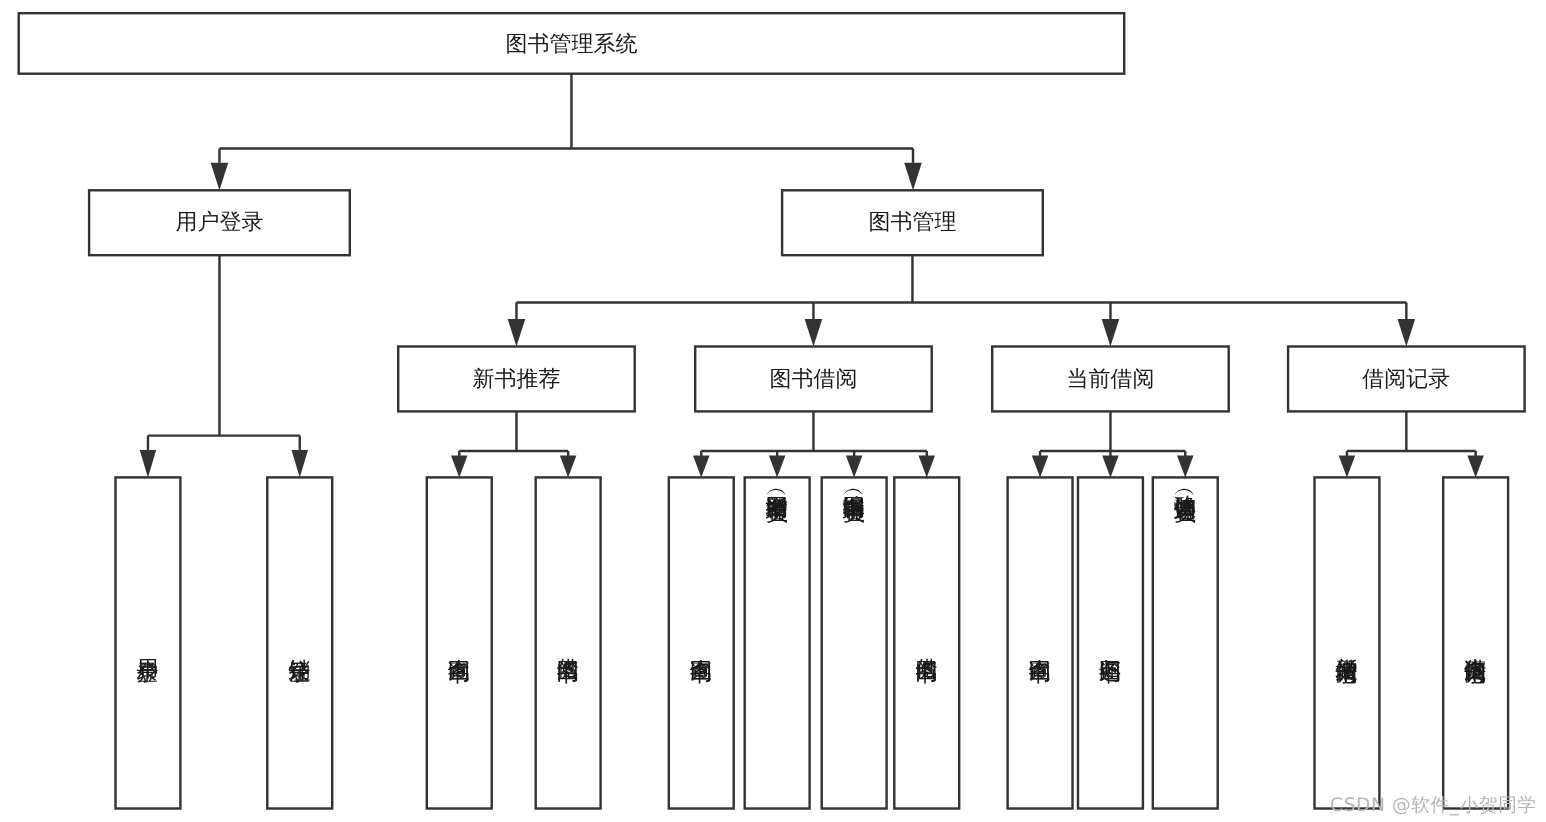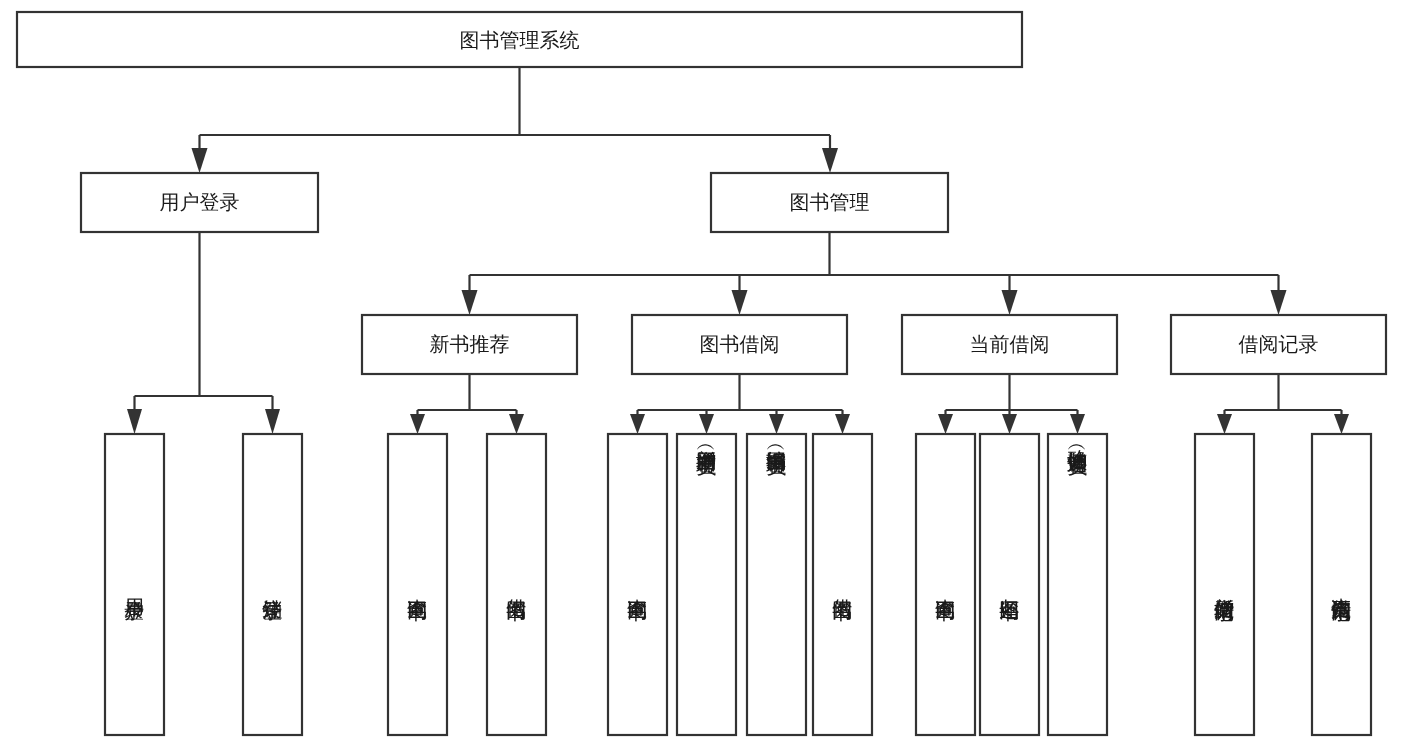--- a/index.html
+++ b/index.html
@@ -217,14 +217,15 @@
   <div class="vert-text-wrap" style="left:1048px; top:434px; width:59px; height:301px; align-items:flex-start;">
     <span class="vert-text">确认归还（管理员）</span>
   </div>
   <div class="vert-text-wrap" style="left:1195px; top:434px; width:59px; height:301px;">
     <span class="vert-text">新增借阅记录</span>
   </div>
   <div class="vert-text-wrap" style="left:1312px; top:434px; width:59px; height:301px;">
     <span class="vert-text">查询借阅记录</span>
   </div>
 
+  <div class="watermark">CSDN @软件_小贺同学</div>
 
 </div>
 
 </body></html>

